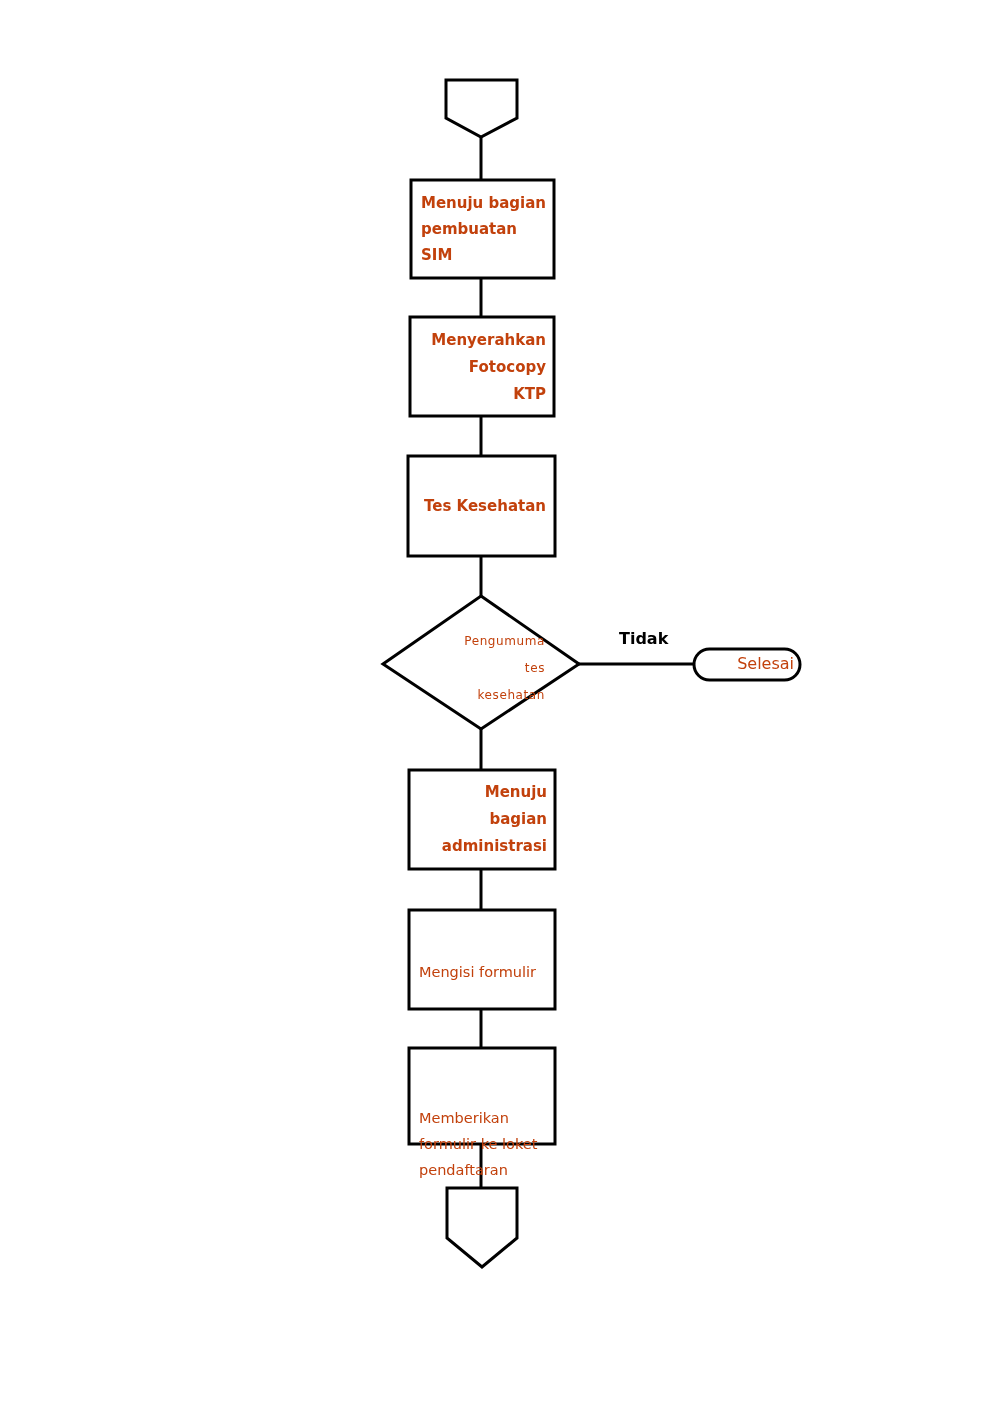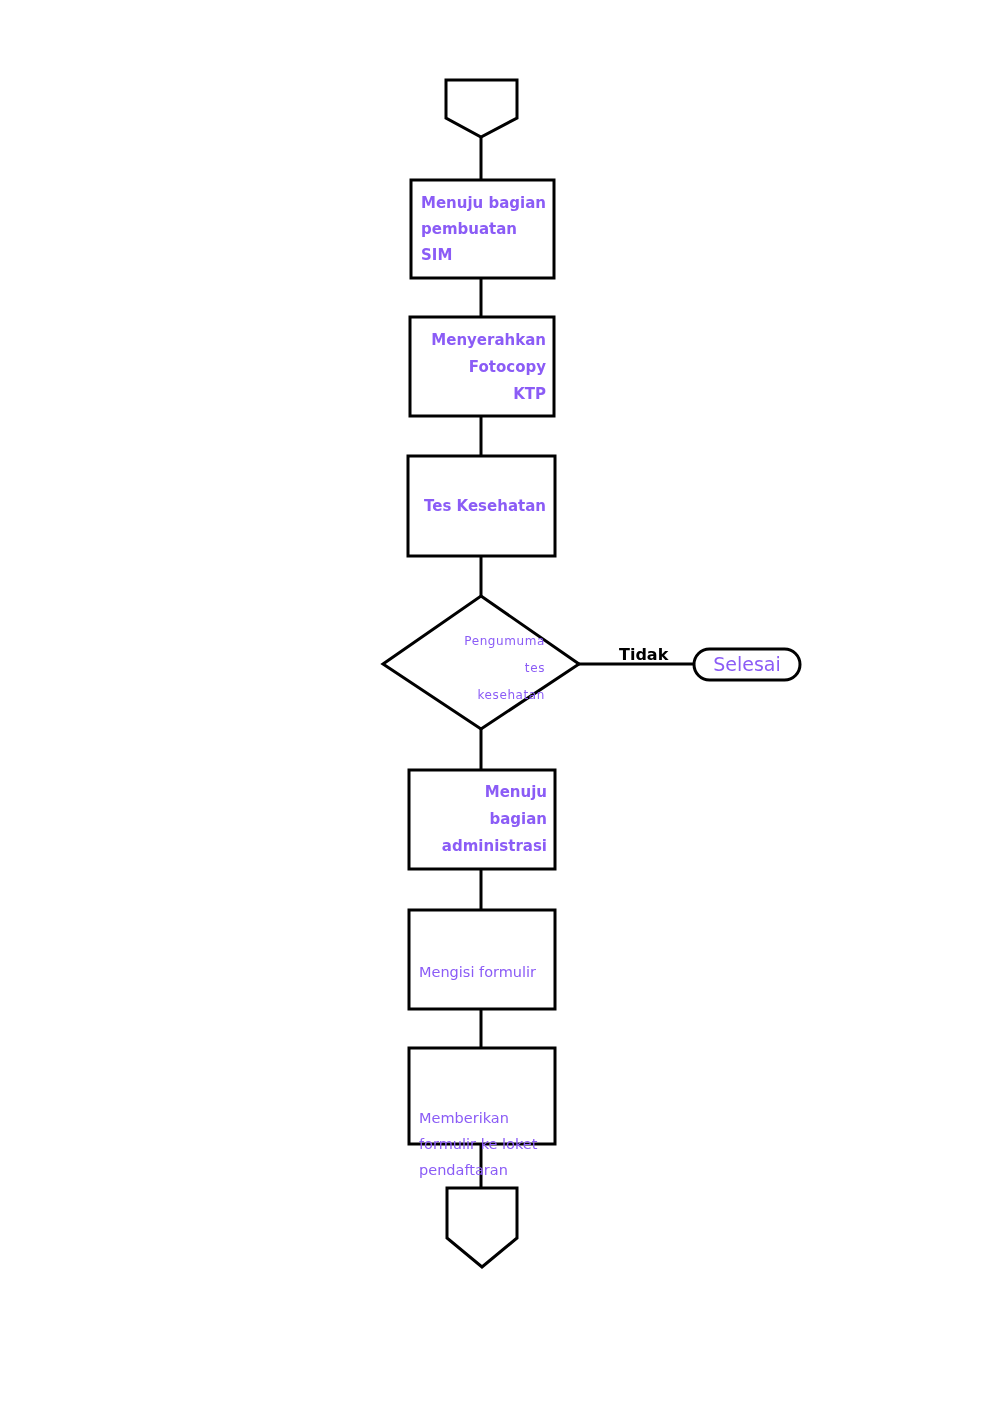--- a/index.html
+++ b/index.html
@@ -20,21 +20,21 @@
   #flow-svg {
     position: absolute;
     left: 0;
     top: 0;
     width: 992px;
     height: 1403px;
   }
   .node-text {
     position: absolute;
     box-sizing: border-box;
-    color: #8b5cf6;
+    color: #c2410c;
     overflow: hidden;
     white-space: pre-line;
   }
   
   .txt-start-left {
     text-align: left;
     font-weight: bold;
     font-size: 15px;
     line-height: 26px;
   }
@@ -51,32 +51,31 @@
     line-height: 26px;
   }
   .txt-decision {
     text-align: right;
     font-weight: normal;
     font-size: 12px;
     line-height: 27px;
     letter-spacing: 0.6px;
   }
   .txt-terminal {
-    text-align: center;
+    text-align: right;
     font-weight: normal;
-    font-size: 19px;
+    font-size: 16px;
     line-height: 16px;
   }
   .edge-label {
     position: absolute;
     font-weight: bold;
     font-size: 16px;
     color: #000000;
     white-space: nowrap;
-    margin-top: 16px;
   }
 </style>
 </head>
 <body>
 
 <div id="canvas">
 
   <svg id="flow-svg" viewBox="0 0 992 1403">
 
     <g stroke="#000000" stroke-width="3" fill="none">

